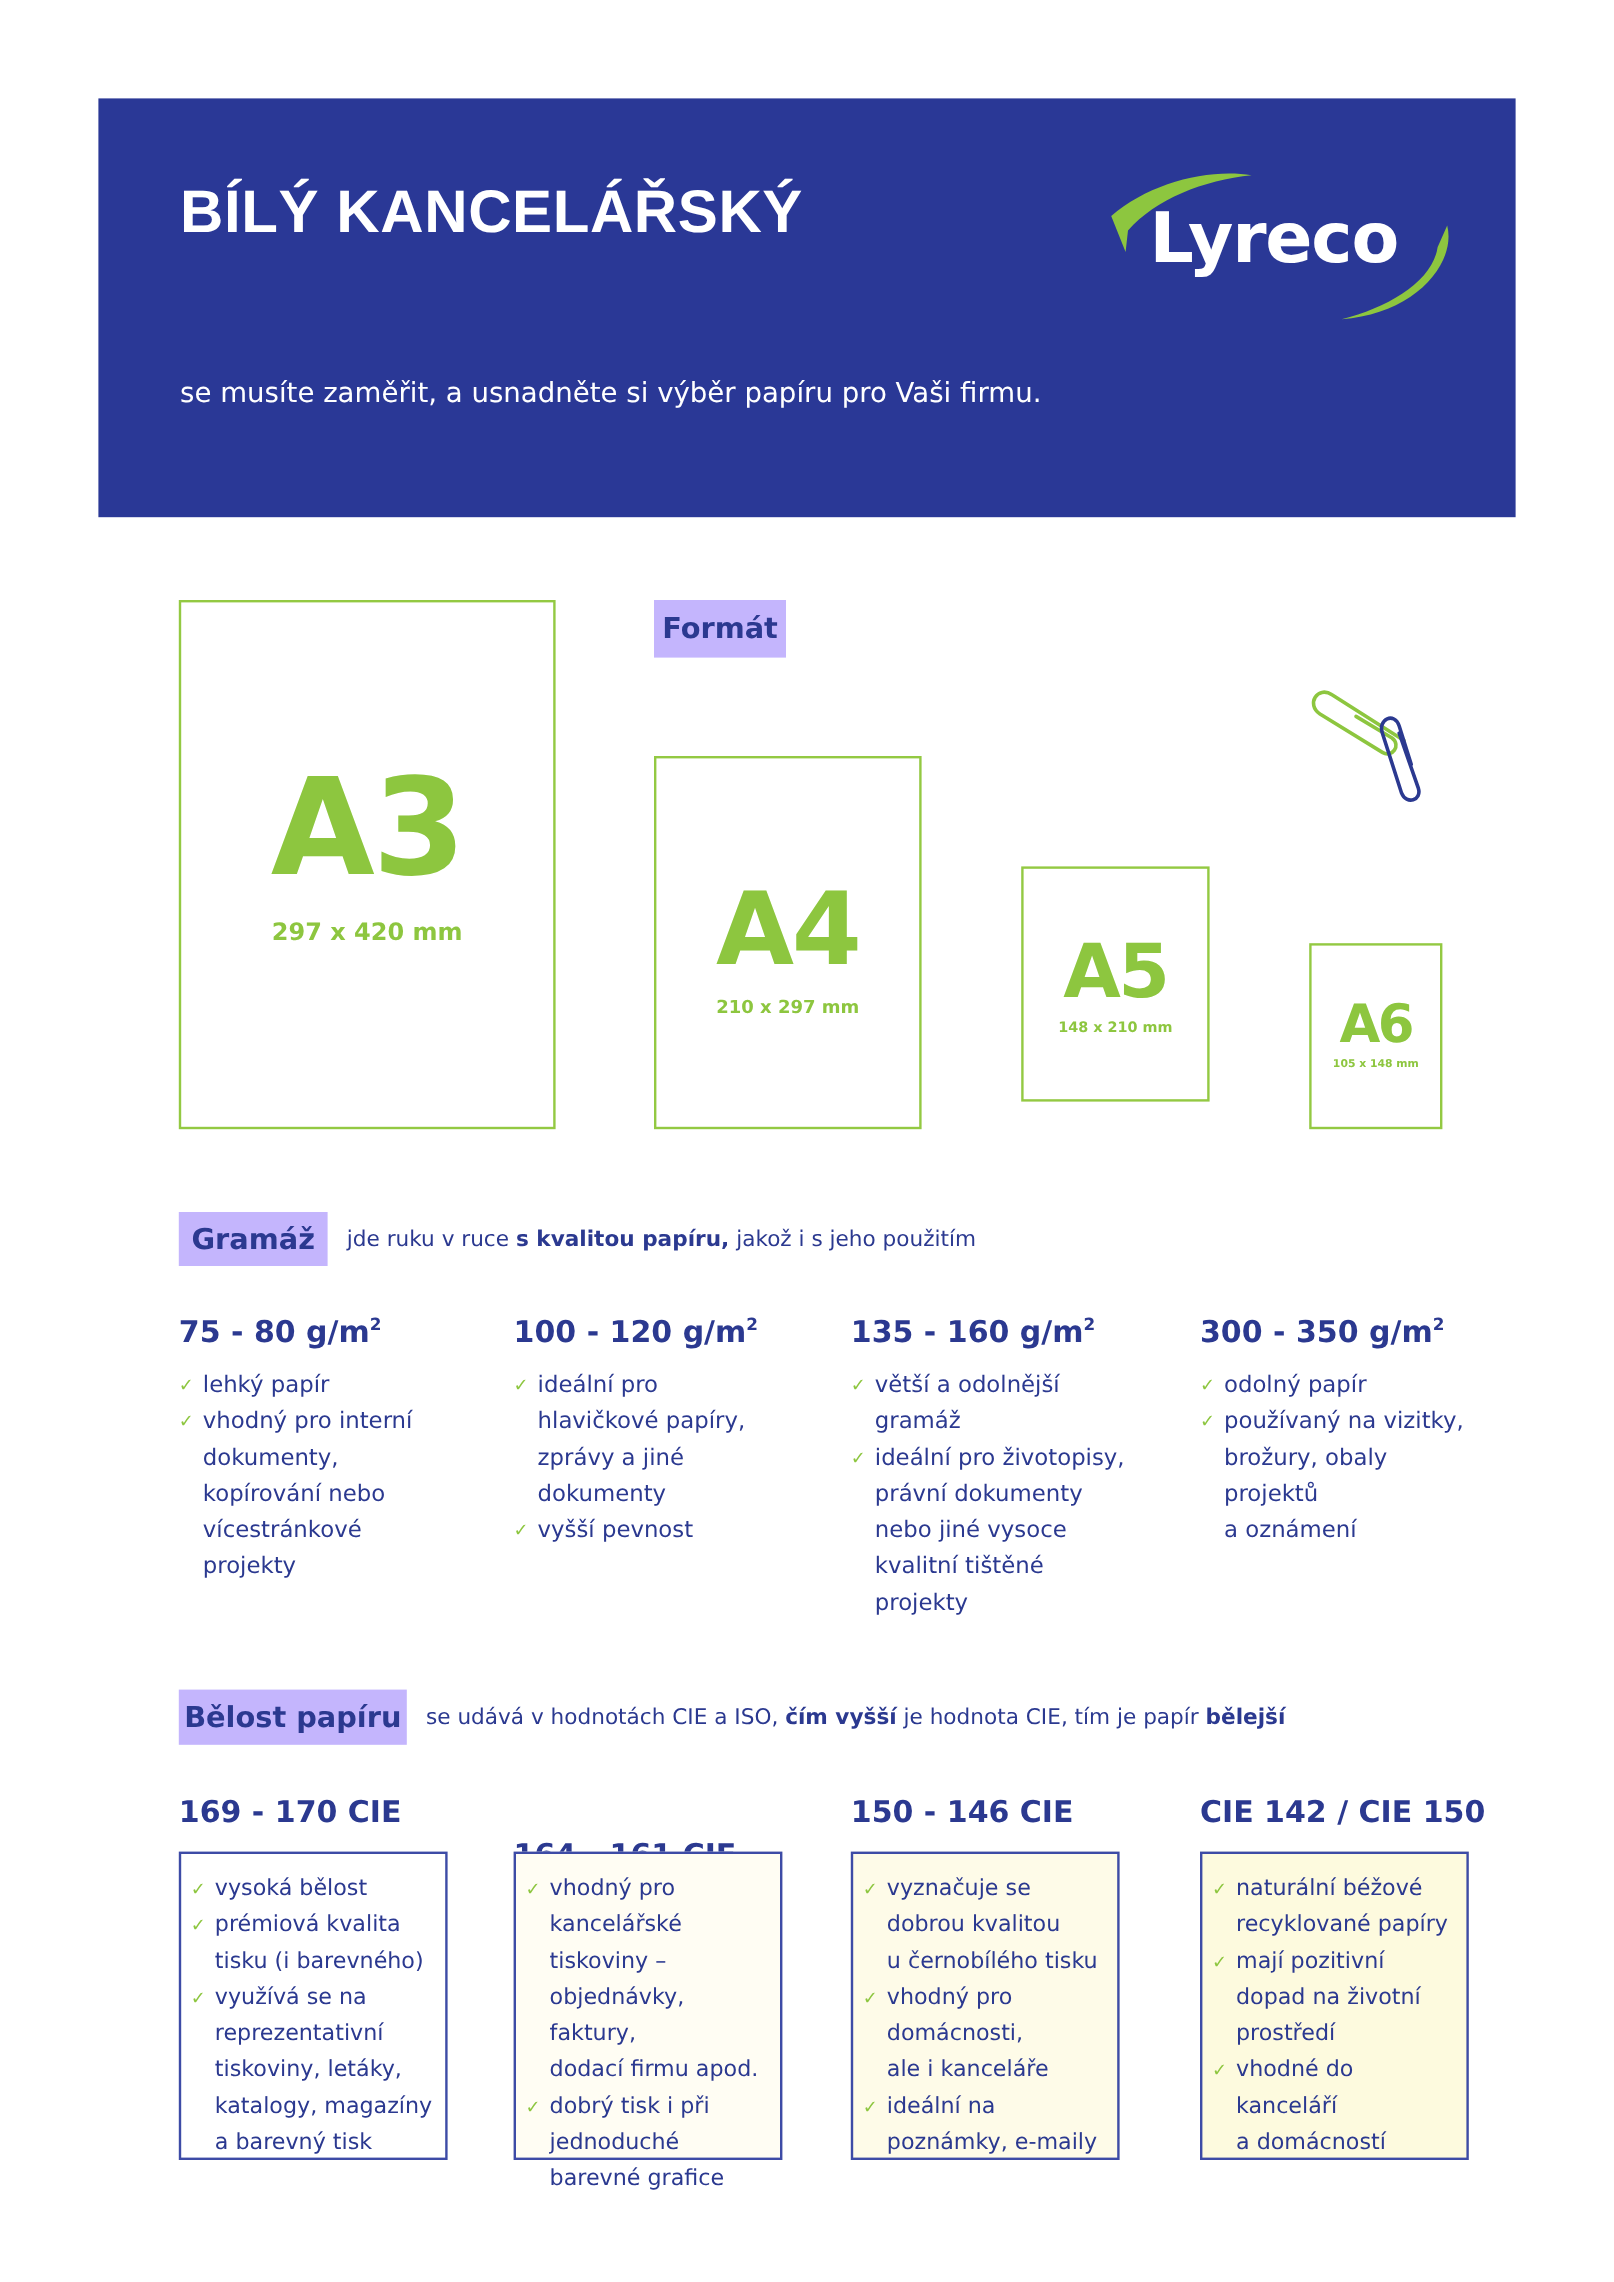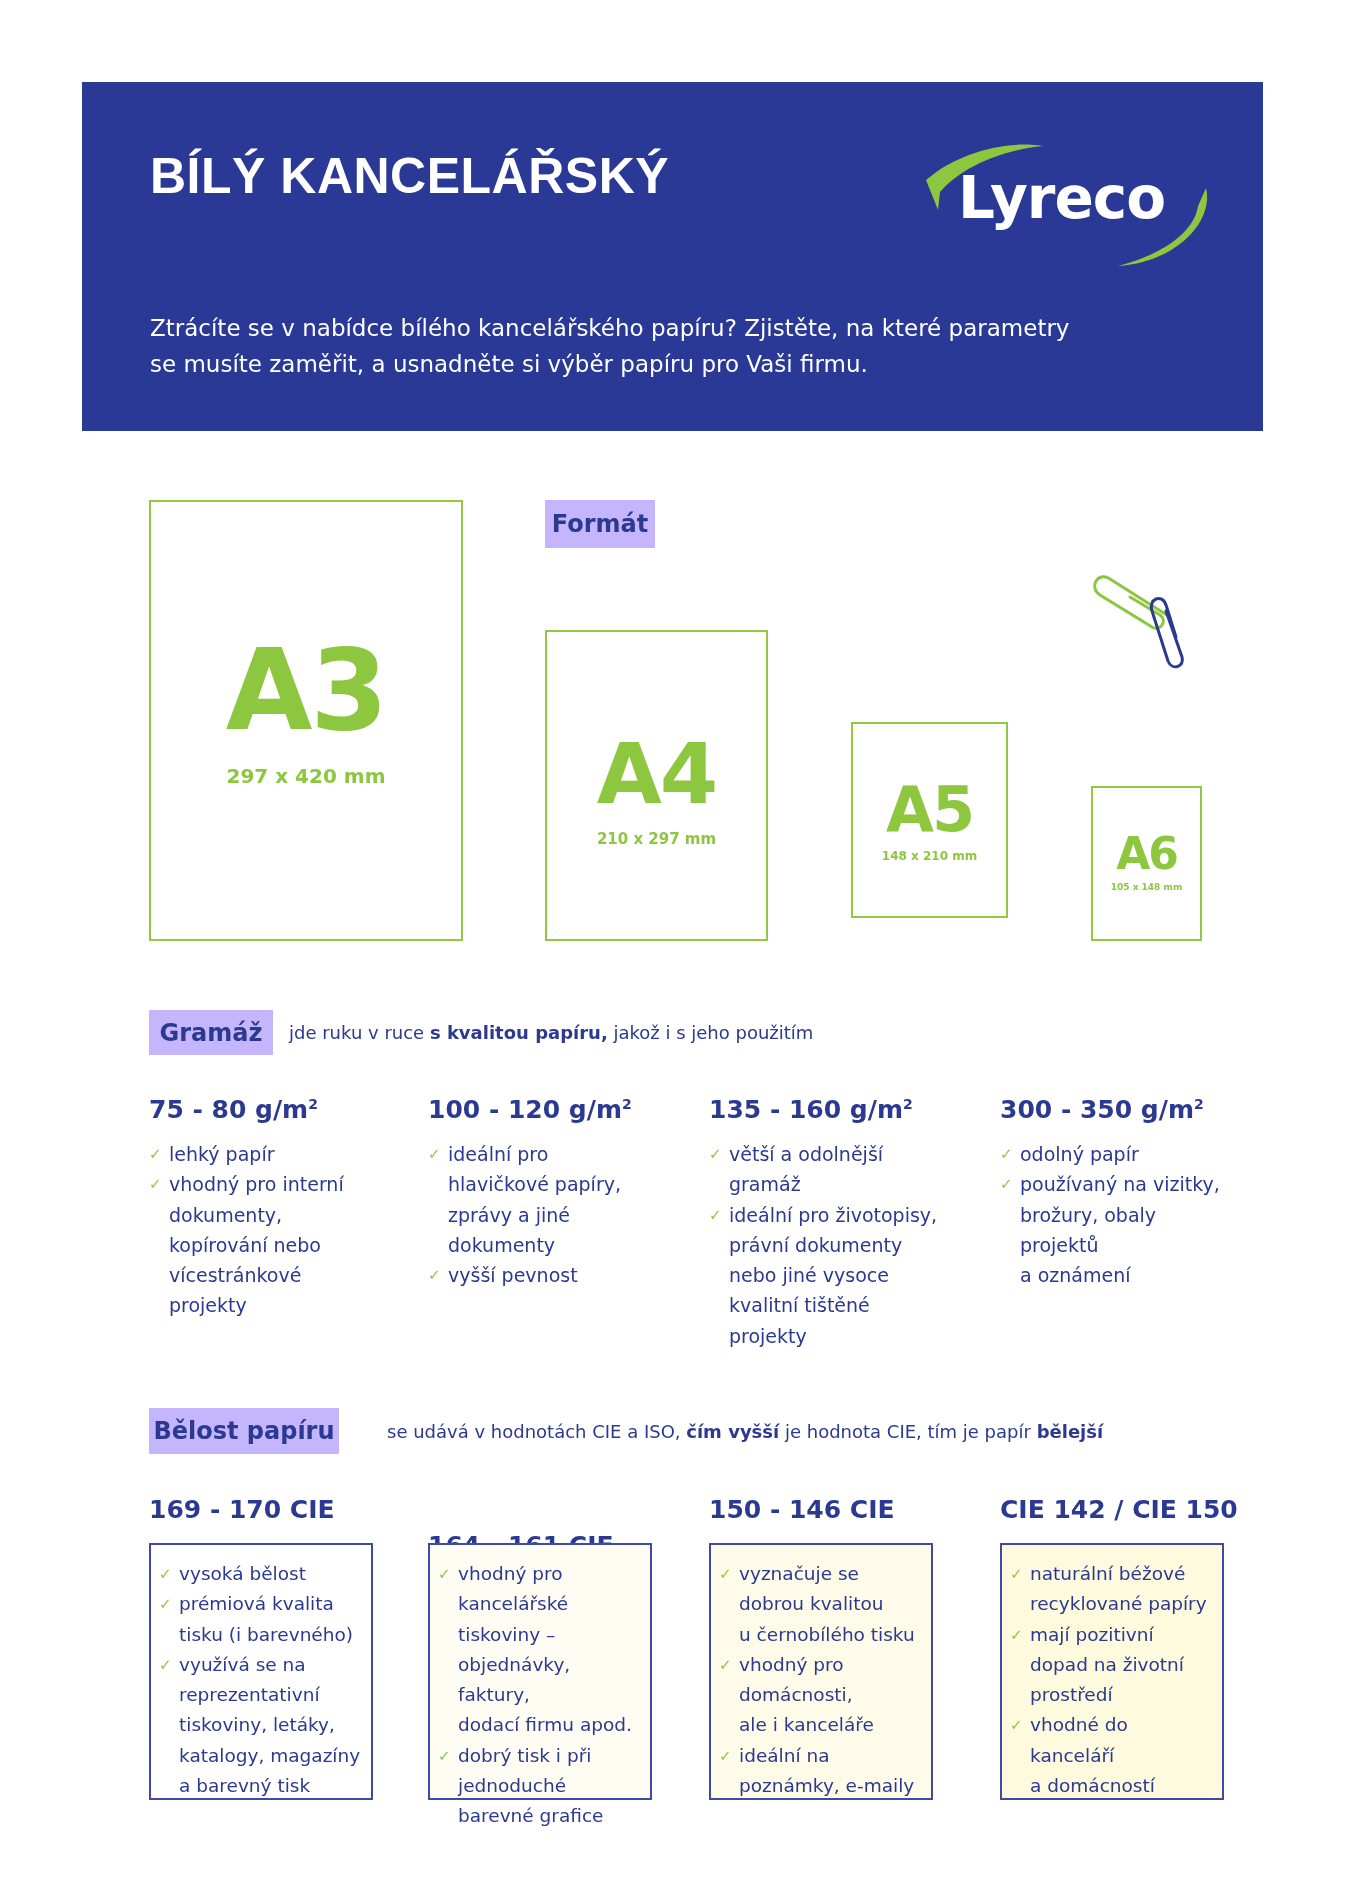--- a/index.html
+++ b/index.html
@@ -31,21 +31,20 @@
   .box .list { font-size:18.5px; }
 </style>
 </head>
 <body>
 
 <div class="abs banner"></div>
 <div class="abs title">
   <div>BÍLÝ KANCELÁŘSKÝ</div>
 </div>
 <div class="abs intro">
-  <div>Ztrácíte se v nabídce bílého kancelářského papíru? Zjistěte, na které parametry</div>
   <div>se musíte zaměřit, a usnadněte si výběr papíru pro Vaši firmu.</div>
 </div>
 <div class="abs logo">
   <svg width="300" height="140" viewBox="0 0 300 140" style="position:absolute;left:0;top:0">
     <path d="M 8 40 C 40 12, 90 0, 125 6 C 85 10, 45 26, 22 52 L 20 70 Z" fill="#8dc63f"></path>
     <path d="M 288 48 C 296 80, 260 122, 200 126 C 240 116, 276 94, 280 66 Z" fill="#8dc63f"></path>
   </svg>
   <div class="logo-text">Lyreco</div>
 </div>
 
@@ -108,21 +107,21 @@
     <ul class="abs list" style="left: 1000px; top: 1139px; width: 260px;">
       <li><span class="chk">✓</span><span>odolný papír</span></li>
       <li><span class="chk">✓</span><span>používaný na vizitky,</span></li>
       <li><span>brožury, obaly</span></li>
       <li><span>projektů</span></li>
       <li><span>a oznámení</span></li>
     </ul>
   </div>
 
 <div class="abs tag" style="left:149px;top:1408px;width:190px;height:46px;">Bělost papíru</div>
-<div class="abs desc" style="left:355px;top:1421px;margin-left:32px;"><span>se udává v hodnotách CIE a ISO, </span><b>čím vyšší</b><span> je hodnota CIE, tím je papír </span><b>bělejší</b></div>
+<div class="abs desc" style="left:355px;top:1421px;"><span>se udává v hodnotách CIE a ISO, </span><b>čím vyšší</b><span> je hodnota CIE, tím je papír </span><b>bělejší</b></div>
 
 <div id="white-cols">
     <div class="abs colhead" style="left: 149px; top: 1495px;">169 - 170 CIE</div>
     <div class="abs box" style="left: 149px; top: 1543px; width: 224px; height: 257px; background: rgb(255, 255, 255);">
       <ul class="list">
         <li><span class="chk">✓</span><span>vysoká bělost</span></li>
         <li><span class="chk">✓</span><span>prémiová kvalita</span></li>
         <li><span>tisku (i barevného)</span></li>
         <li><span class="chk">✓</span><span>využívá se na</span></li>
         <li><span>reprezentativní</span></li>

